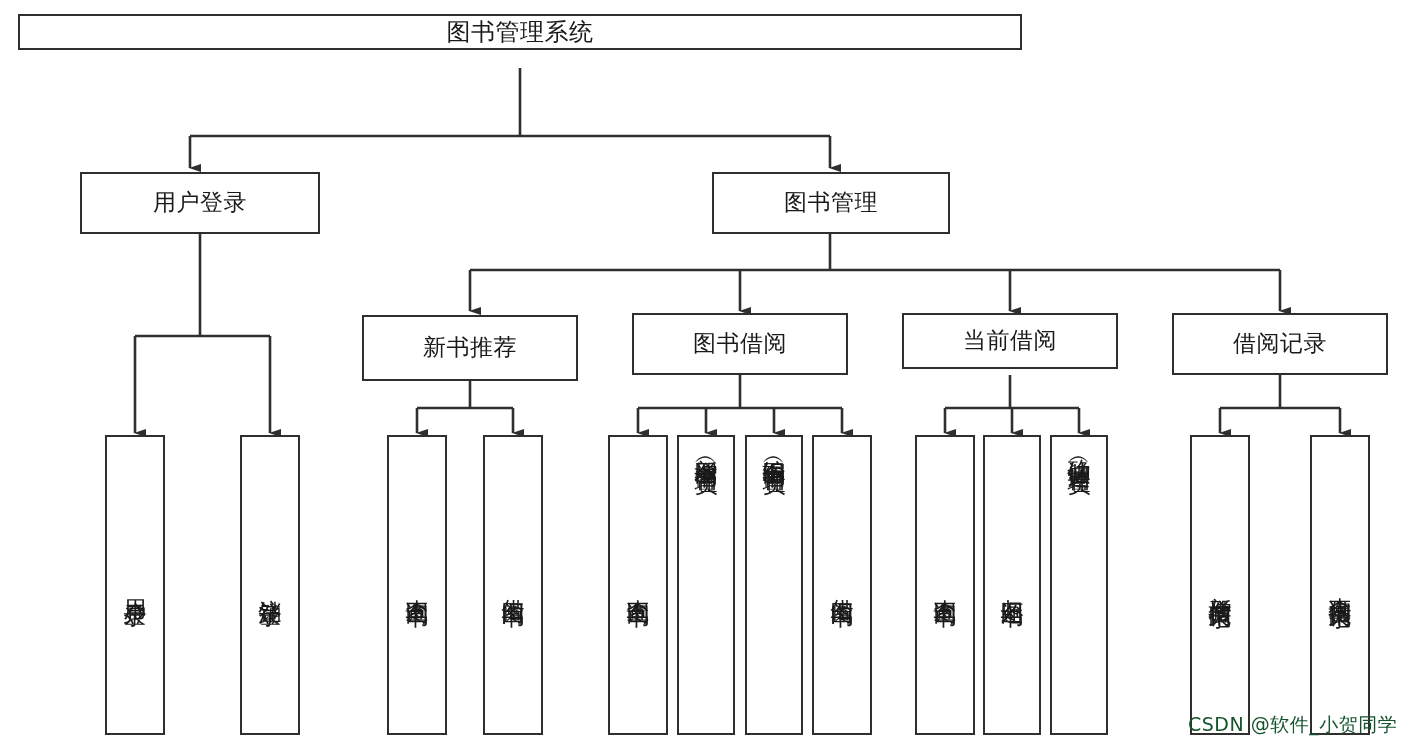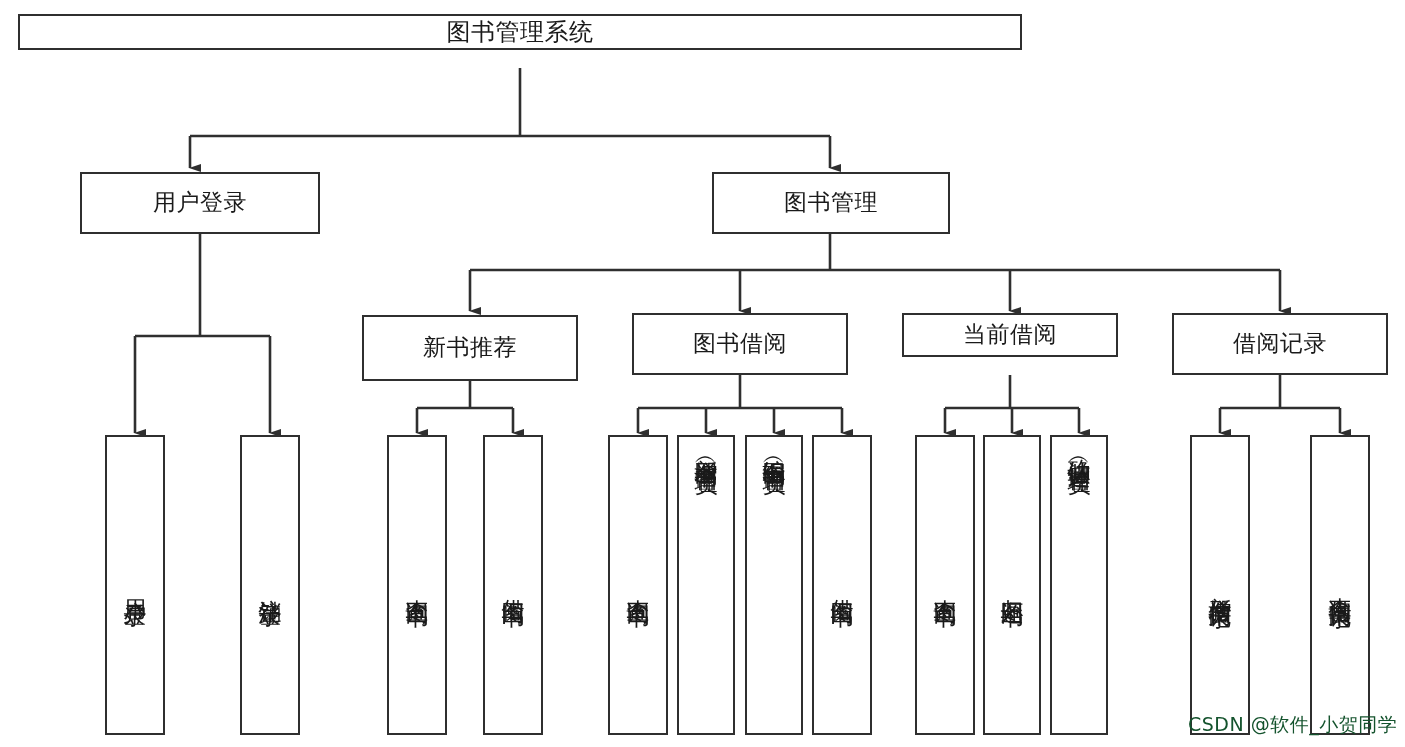--- a/index.html
+++ b/index.html
@@ -139,21 +139,21 @@
   <div class="node horiz" style="left:712px; top:172px; width:238px; height:62px;">
     <span class="label">图书管理</span>
   </div>
 
   <div class="node horiz" style="left:362px; top:315px; width:216px; height:66px;">
     <span class="label">新书推荐</span>
   </div>
   <div class="node horiz" style="left:632px; top:313px; width:216px; height:62px;">
     <span class="label">图书借阅</span>
   </div>
-  <div class="node horiz" style="left:902px; top:313px; width:216px; height:44px;">
+  <div class="node horiz" style="left:902px; top:313px; width:216px; height:56px;">
     <span class="label">当前借阅</span>
   </div>
   <div class="node horiz" style="left:1172px; top:313px; width:216px; height:62px;">
     <span class="label">借阅记录</span>
   </div>
 
   <div class="node vert mid" style="left:105px; top:435px; width:60px; height:300px;">
     <span class="label">用户登录</span>
   </div>
   <div class="node vert mid" style="left:240px; top:435px; width:60px; height:300px;">

